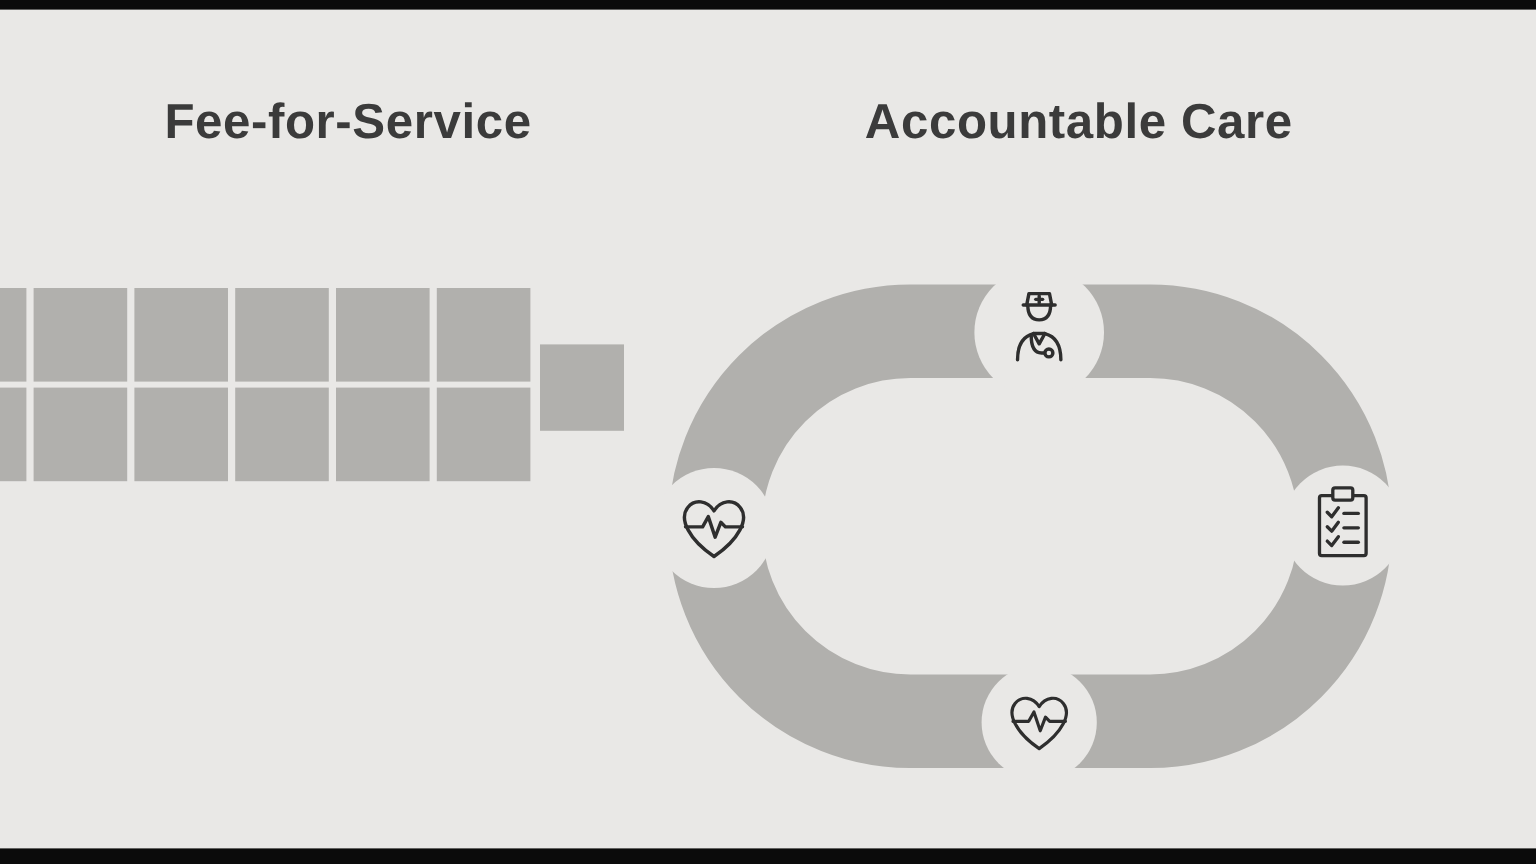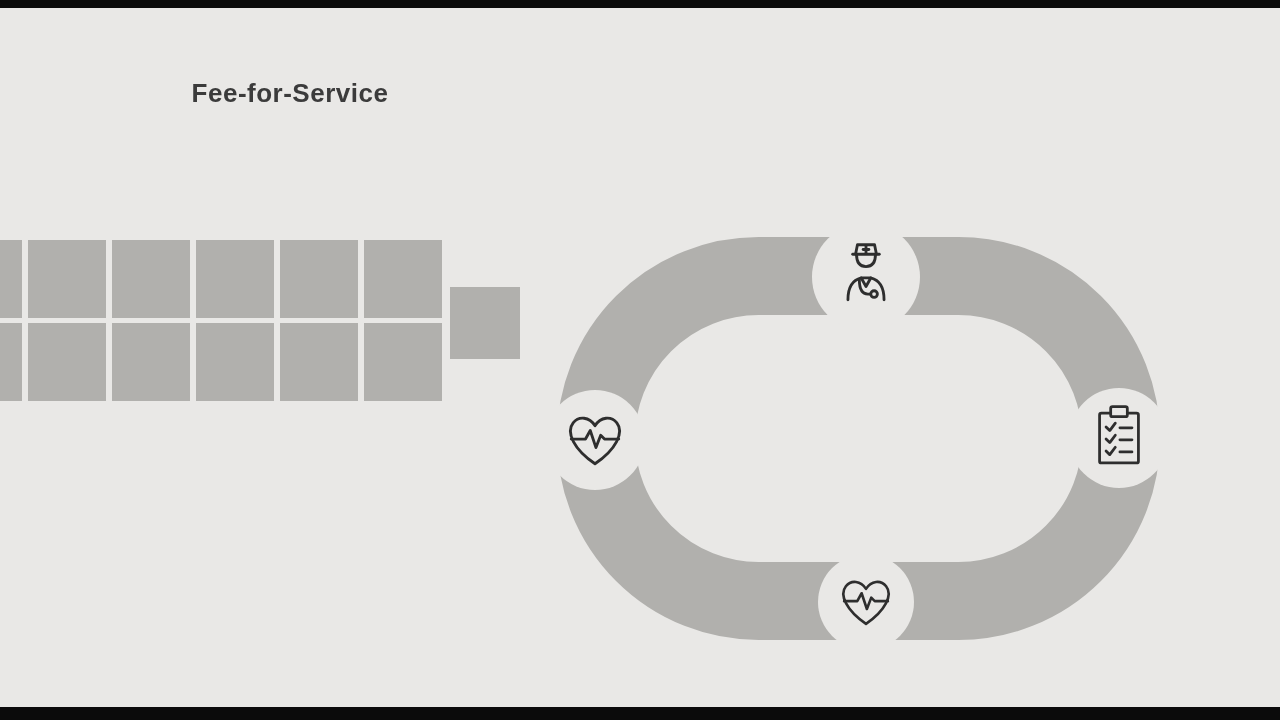--- a/index.html
+++ b/index.html
@@ -17,21 +17,21 @@
     overflow:hidden;
     font-family:"Liberation Sans", sans-serif;
   }
   .bar{position:absolute;left:0;width:1280px;background:var(--bars);}
   .bar.top{top:0;height:8px;}
   .bar.bottom{bottom:0;height:13px;}
 
   .title{
     position:absolute;top:78px;width:400px;
     text-align:center;
-    font-size:26px;font-weight:600;letter-spacing:.5px;
+    font-size:41px;font-weight:600;letter-spacing:.5px;
     color:var(--text);
   }
   .title.left{left:90px;}
   .title.right{left:699px;}
 
   
   .grid{
     position:absolute;left:-56px;top:240px;
     display:grid;
     grid-template-columns:repeat(6,78px);
@@ -67,20 +67,21 @@
   .node svg{display:block;}
 </style>
 </head>
 <body>
 
 <div class="stage">
   <div class="bar top"></div>
   <div class="bar bottom"></div>
 
   <div class="title left">Fee-for-Service</div>
+  <div class="title right">Accountable Care</div>
 
   <div class="grid" id="squares" style="grid-template-columns: repeat(6, 78px);">
       <div class="sq"></div>
       <div class="sq"></div>
       <div class="sq"></div>
       <div class="sq"></div>
       <div class="sq"></div>
       <div class="sq"></div>
       <div class="sq"></div>
       <div class="sq"></div>

